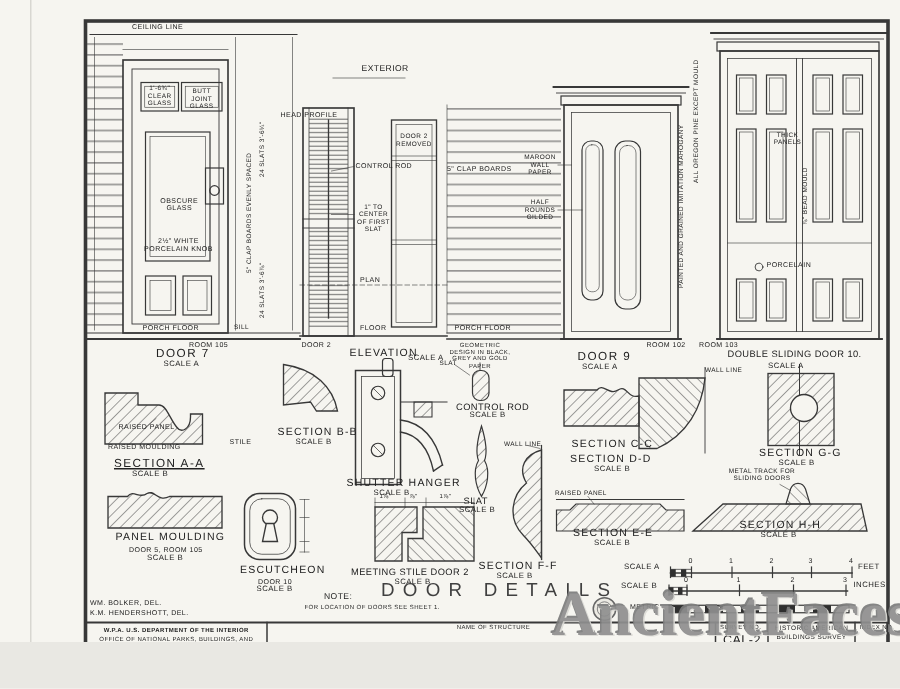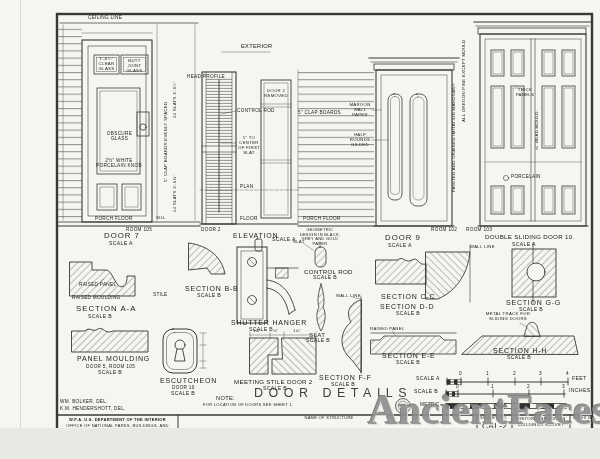--- a/index.html
+++ b/index.html
@@ -328,21 +328,21 @@
   <span class="l t35 c" style="left:514px;top:88px;width:22px;">THICK PANELS</span>
   <span class="l t35 rot" style="left:535px;top:150px;">⅞" BEAD MOULD</span>
   <span class="l t4" style="left:511px;top:174px;">PORCELAIN</span>
   <span class="l t4" style="left:466px;top:227px;">ROOM 103</span>
   <span class="l t55" style="left:485px;top:233px;">DOUBLE SLIDING DOOR 10.</span>
   <span class="l t45" style="left:512px;top:242px;">SCALE A</span>
 
   <span class="l t4" style="left:79px;top:282px;">RAISED PANEL</span>
   <span class="l t4" style="left:72px;top:295px;">RAISED MOULDING</span>
   <span class="l t4" style="left:153px;top:292px;">STILE</span>
-  <span class="l t7" style="left:76px;top:305px;">SECTION A-A</span>
+  <span class="l t7" style="left:76px;top:305px;text-decoration:underline;">SECTION A-A</span>
   <span class="l t45" style="left:88px;top:314px;">SCALE B</span>
 
   <span class="l t65" style="left:185px;top:285px;">SECTION B-B</span>
   <span class="l t45" style="left:197px;top:293px;">SCALE B</span>
 
   <span class="l t65" style="left:231px;top:319px;">SHUTTER HANGER</span>
   <span class="l t45" style="left:249px;top:327px;">SCALE B</span>
 
   <span class="l t3 c" style="left:298px;top:228px;width:44px;">GEOMETRIC DESIGN IN BLACK, GREY AND GOLD PAPER</span>
   <span class="l t35" style="left:293px;top:240px;">SLAT</span>

